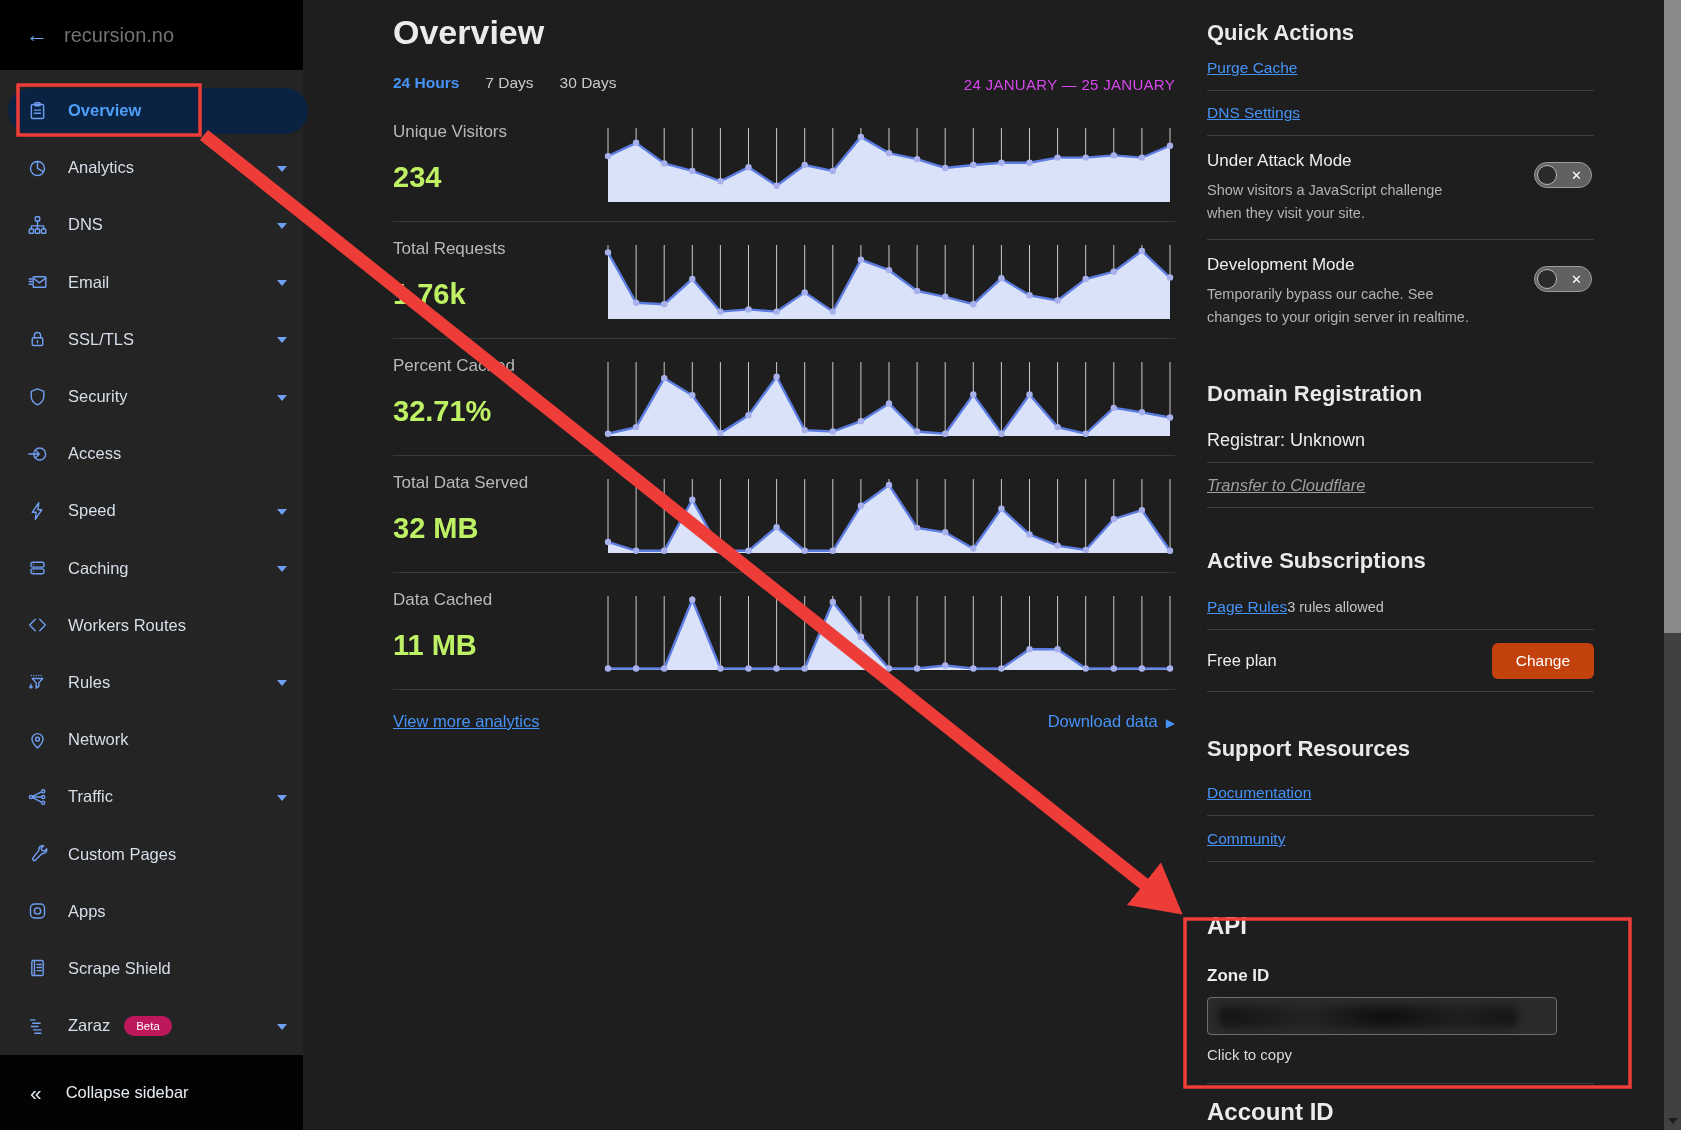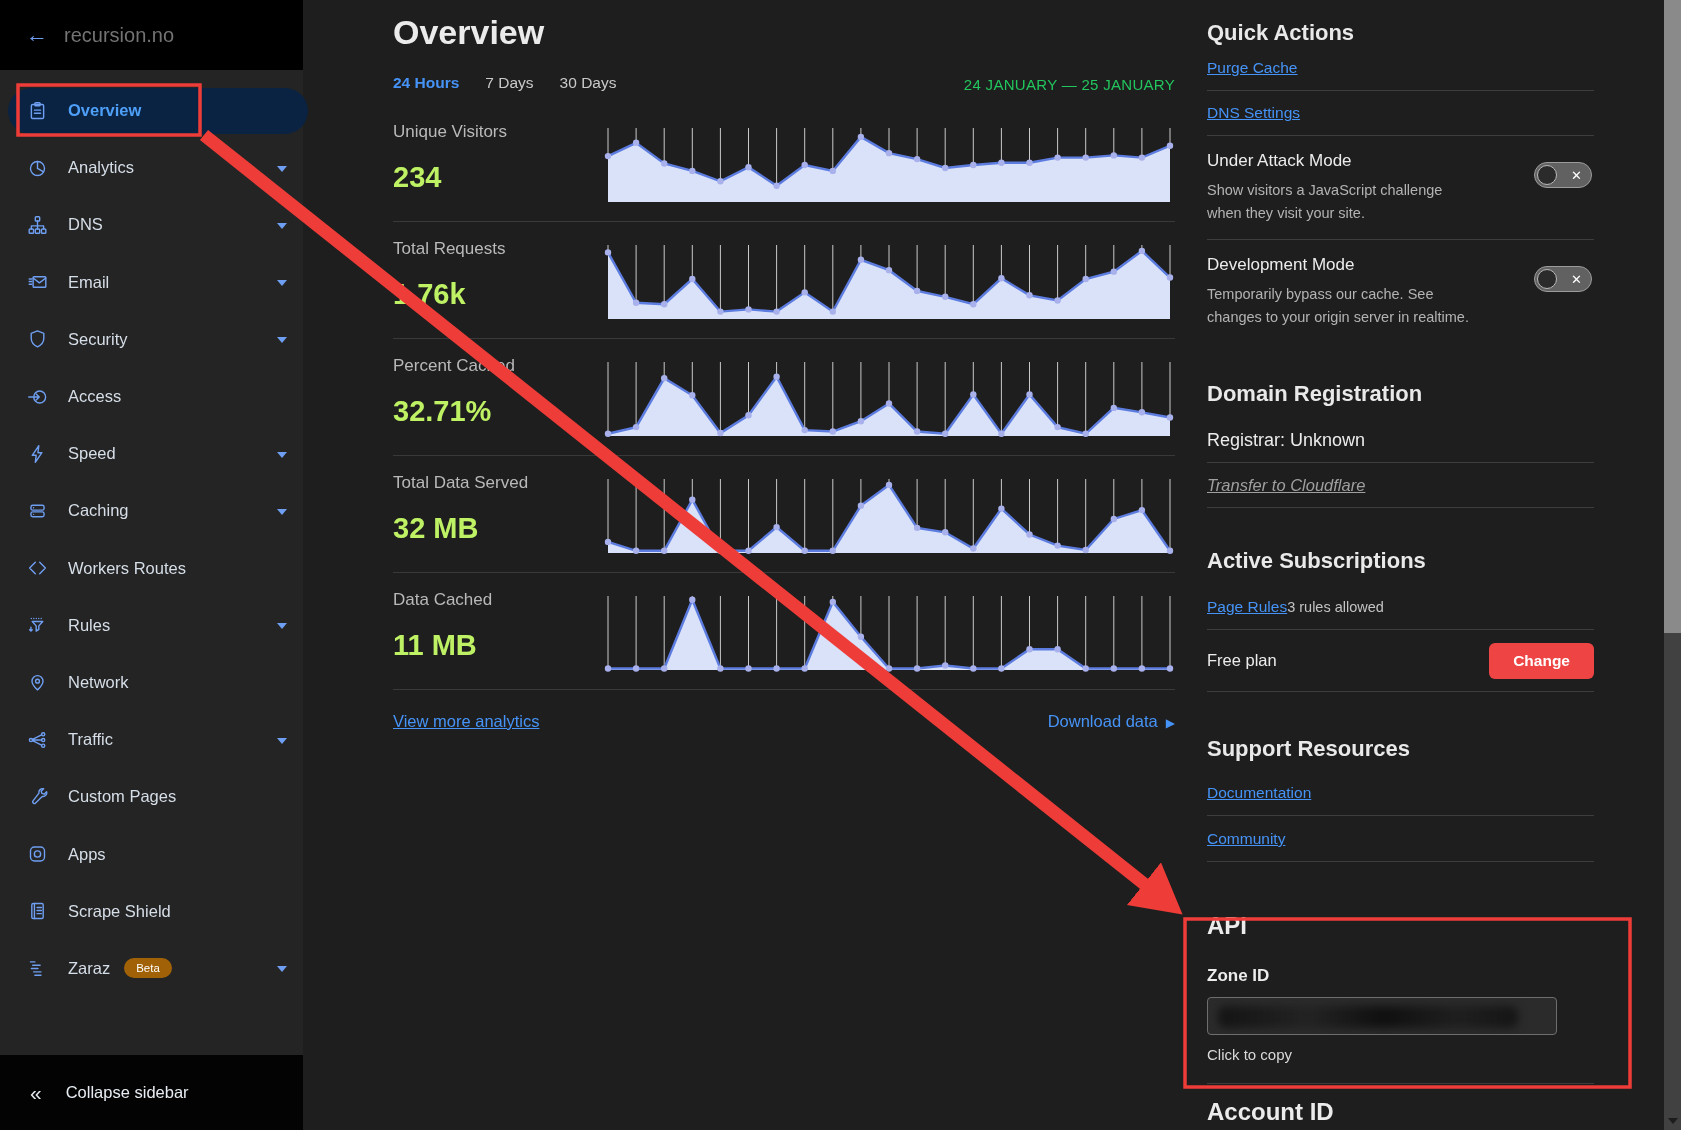--- a/index.html
+++ b/index.html
@@ -15,35 +15,35 @@
   .sb-domain { margin-left:16px; color:#737373; font-weight:normal; font-size:20px; }
   .nav { position:absolute; top:70px; left:0; width:303px; padding-top:12px; }
   .nav-item { position:relative; height:57.2px; display:flex; align-items:center; padding-left:26px; cursor:pointer; }
   .nav-item .ico { position:relative; z-index:1; width:23px; height:23px; display:flex; align-items:center; justify-content:center; }
   .nav-item .lbl { position:relative; z-index:1; margin-left:19px; font-size:16.5px; color:#d6dee8; }
   .nav-item.active::before { content:''; position:absolute; left:8px; top:50%; transform:translateY(-50%);
       width:300px; height:46px; background:#0a2342; border-radius:23px; z-index:0; }
   .nav-item.active .lbl { color:#4e9ff8; font-weight:bold; }
   .caret-dn { position:absolute; right:16px; top:50%; margin-top:-2px; width:0; height:0; z-index:1;
       border-left:5px solid transparent; border-right:5px solid transparent; border-top:6px solid #6f9ff2; }
-  .badge { position:relative; z-index:1; margin-left:14px; background:#a16207; color:#fff; font-size:11.5px;
+  .badge { position:relative; z-index:1; margin-left:14px; background:#be185d; color:#fff; font-size:11.5px;
       padding:4px 12px; border-radius:12px; }
   .sb-footer { position:absolute; left:0; bottom:0; width:303px; height:75px; background:#030303;
       display:flex; align-items:center; z-index:2; cursor:pointer; }
   .collapse-ico { margin-left:30px; color:#e4eaf2; font-size:21px; }
   .sb-footer .lbl { margin-left:24px; color:#e8edf3; font-size:16.5px; }
   svg.icon { stroke:#6f9ff2; fill:none; stroke-width:1.6; stroke-linecap:round; stroke-linejoin:round; }
 
   
   .main { position:absolute; left:393px; top:0; width:782px; }
   .page-title { margin-top:13px; font-size:34px; font-weight:bold; color:#ebebeb; }
   .tabs { position:absolute; left:0; top:74px; display:flex; gap:26px; font-size:15.5px; }
   .tab { color:#c9c9c9; cursor:pointer; }
   .tab.active { color:#4693f7; font-weight:bold; }
-  .date-range { position:absolute; right:0; top:76px; color:#22c55e; font-size:15px; letter-spacing:.3px;margin-left:36px; }
+  .date-range { position:absolute; right:0; top:76px; color:#d946ef; font-size:15px; letter-spacing:.3px;margin-left:36px; }
   .rows { position:absolute; left:0; top:105px; width:782px; }
   .metric-row { position:relative; height:117px; border-bottom:1px solid #393939; }
   .m-label { position:absolute; left:0; top:17px; color:#b9b9b9; font-size:17px; }
   .m-value { position:absolute; left:0; top:56px; color:#bef264; font-size:29px; font-weight:bold; }
   svg.spark { position:absolute; right:0; top:17px; width:572px; height:84px; }
   .links-row { position:relative; height:62px; }
   .view-more { position:absolute; left:0; top:22px; color:#4693f7; font-size:16.5px;
       text-decoration:underline; cursor:pointer; }
   .download { position:absolute; right:0; top:22px; color:#4693f7; font-size:16.5px; cursor:pointer; }
   .download .tri { font-size:12px; margin-left:8px; }
@@ -64,23 +64,23 @@
       background:#2b2b2b; border:1px solid #b9b9b9; }
   .toggle .x { position:absolute; right:9px; top:50%; transform:translateY(-50%);
       color:#fff; font-size:13px; line-height:1; }
   .text-row { height:44px; display:flex; align-items:center; border-bottom:1px solid #3d3d3d;
       color:#ececec; font-size:18px; }
   .split-row { height:46px; display:flex; align-items:center; 
       border-bottom:1px solid #3d3d3d; }
   .muted { color:#c3c3c3; font-size:14.5px; }
   .plan-row { position:relative; height:62px; border-bottom:1px solid #3d3d3d; }
   .plan-row .plan { position:absolute; left:0; top:21px; color:#ececec; font-size:16.5px; }
-  .btn-blue { position:absolute; right:0; top:13px; background:#ef4444; color:#fff; border:none;
+  .btn-blue { position:absolute; right:0; top:13px; background:#c2410c; color:#fff; border:none;
       font-size:15.5px; padding:9px 24px; border-radius:6px; cursor:pointer;
-      font-family:"Liberation Sans",sans-serif;font-weight:bold; }
+      font-family:"Liberation Sans",sans-serif; }
   .api-h { margin-top:50px; font-size:24px; font-weight:bold; color:#ececec; }
   .zone-label { margin-top:26px; font-size:17px; font-weight:bold; color:#ececec; }
   .zone-input { position:relative; margin-top:11px; width:350px; height:38px; background:#2b2b2b;
       border:1px solid #6e6e6e; border-radius:4px; cursor:pointer; overflow:hidden; }
   .redacted { position:absolute; left:10px; top:8px; width:300px; height:22px; border-radius:8px;
       background:linear-gradient(90deg,#141414,#232323 30%,#101010 55%,#1f1f1f 80%,#151515);
       filter:blur(4px); }
   .click-copy { margin-top:11px; font-size:15px; color:#d9d9d9; padding-bottom:20px;
       border-bottom:1px solid #3d3d3d; }
   .account-h { margin-top:14px; font-size:24px; font-weight:bold; color:#ececec; }
@@ -147,20 +147,30 @@
           <svg class="icon" width="21" height="22" viewBox="0 0 24 24">
             <path d="M2.5 8.5h3M2.5 11.5h3M2.5 14.5h3"></path>
             <rect x="7" y="6" width="14.5" height="12" rx="1"></rect>
             <path d="M7 7.5l7.2 5.5 7.3-5.5"></path>
           </svg>
         </span>
       <span class="lbl">Email</span>
       <span class="caret-dn"></span>
     </div>
 
+    <div class="nav-item">
+      <span class="ico">
+          <svg class="icon" width="21" height="22" viewBox="0 0 24 24">
+            <rect x="6" y="10.5" width="12" height="9" rx="1.5"></rect>
+            <path d="M8.5 10.5V8a3.5 3.5 0 0 1 7 0v2.5M12 13.8v2.4"></path>
+          </svg>
+        </span>
+      <span class="lbl">SSL/TLS</span>
+      <span class="caret-dn"></span>
+    </div>
 
     <div class="nav-item">
       <span class="ico">
           <svg class="icon" width="21" height="22" viewBox="0 0 24 24">
             <path d="M12 2.8l7.2 2.7v5.7c0 4.6-3 7.8-7.2 9.8-4.2-2-7.2-5.2-7.2-9.8V5.5z"></path>
           </svg>
         </span>
       <span class="lbl">Security</span>
       <span class="caret-dn"></span>
     </div>

